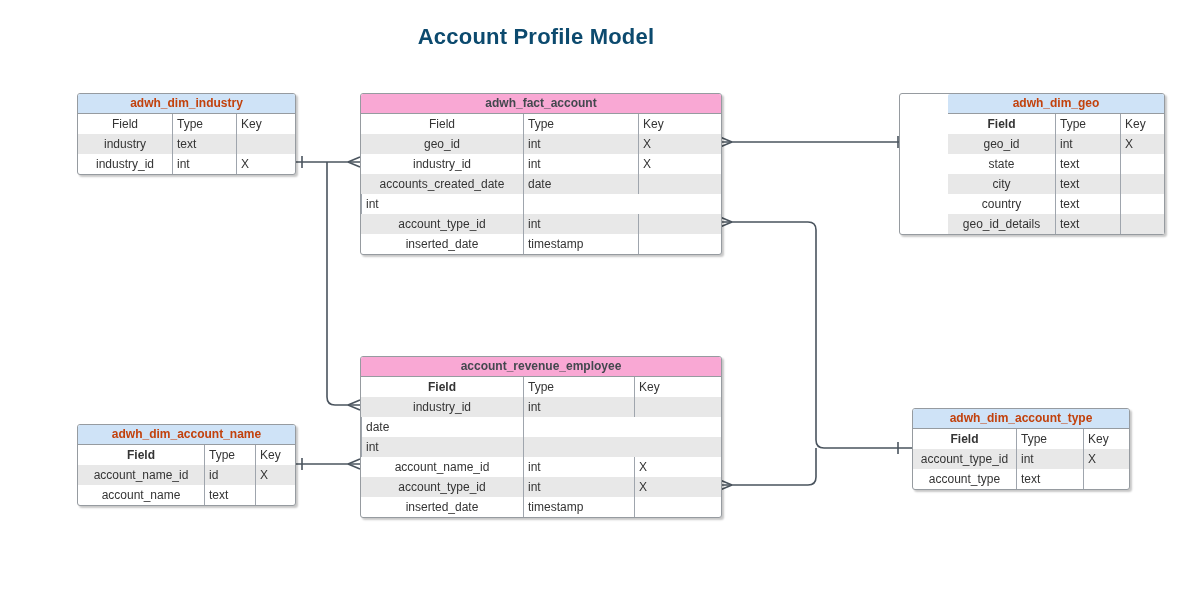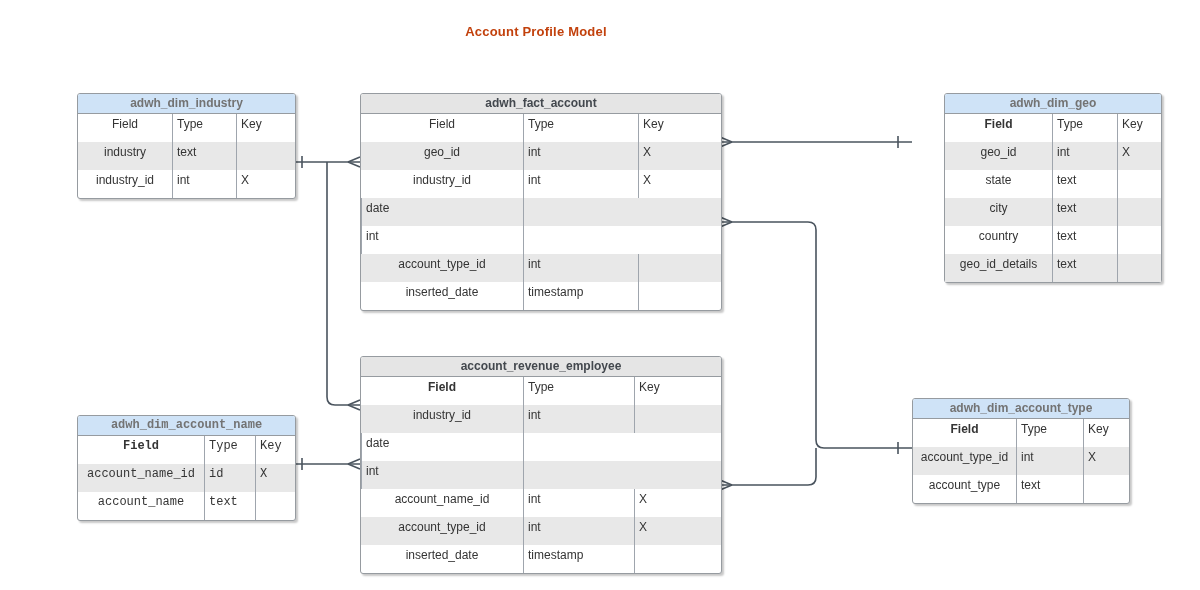--- a/index.html
+++ b/index.html
@@ -3,37 +3,37 @@
 <meta charset="utf-8">
 <style>
   html,body{margin:0;padding:0;}
   body{
     width:1200px;height:590px;position:relative;background:#ffffff;
     font-family:"Liberation Sans","DejaVu Sans",sans-serif;color:#343434;
     overflow:hidden;
   }
   .diagram-title{
     position:absolute;left:336px;top:24px;width:400px;text-align:center;
-    font-size:13px;font-weight:bold;color:#c2410c;letter-spacing:.2px;
+    font-size:22px;font-weight:bold;color:#0c4a6e;letter-spacing:.2px;
   }
   svg.edges{position:absolute;left:0;top:0;z-index:0;}
   .etable{
     position:absolute;z-index:1;background:#ffffff;
     border:1px solid #969ba0;border-radius:3px;
     box-shadow:2px 2px 2px rgba(0,0,0,0.22);
     font-size:12px;
   }
   .etitle{
     height:19px;line-height:19px;text-align:center;font-weight:bold;
     border-bottom:1px solid #969ba0;border-radius:2px 2px 0 0;
     white-space:nowrap;overflow:hidden;
   }
-  .etable.blue .etitle{background:#cfe3f7;color:#737373;}
-  .etable.orange .etitle{background:#e5e5e5;color:#43484e;}
-  .erow{display:grid;height:28px;line-height:20px;}
+  .etable.blue .etitle{background:#cfe3f7;color:#c2410c;}
+  .etable.orange .etitle{background:#f9a8d4;color:#43484e;}
+  .erow{display:grid;height:20px;line-height:20px;}
   .c{padding:0 4px;border-left:1px solid #9fa5ad;white-space:nowrap;overflow:hidden;text-align:left;}
   .c.f{border-left:none;text-align:center;}
   .ebody .erow:nth-child(odd){background:#e8e8e8;}
   .boldfield .erow.head .c.f{font-weight:bold;}
   .t-industry .erow{grid-template-columns:94px 64px 1fr;}
   .t-fact .erow{grid-template-columns:162px 115px 1fr;}
   .t-geo .erow{grid-template-columns:107px 65px 1fr;}
   .t-revenue .erow{grid-template-columns:162px 111px 1fr;}
   .t-name .erow{grid-template-columns:126px 51px 1fr;}
   .t-type .erow{grid-template-columns:103px 67px 1fr;}
@@ -113,41 +113,42 @@
       <div class="c f">geo_id</div>
       <div class="c">int</div>
       <div class="c">X</div>
     </div>
     <div class="erow">
       <div class="c f">industry_id</div>
       <div class="c">int</div>
       <div class="c">X</div>
     </div>
     <div class="erow">
+      <div class="c f">accounts_created_date</div>
       <div class="c">date</div>
       <div class="c"></div>
     </div>
     <div class="erow">
       <div class="c">int</div>
       <div class="c"></div>
     </div>
     <div class="erow">
       <div class="c f">account_type_id</div>
       <div class="c">int</div>
       <div class="c"></div>
     </div>
     <div class="erow">
       <div class="c f">inserted_date</div>
       <div class="c">timestamp</div>
       <div class="c"></div>
     </div>
   </div>
 </div>
 
-<div class="etable blue boldfield t-geo" style="left:944px;top:93px;width:216px;">
+<div class="etable blue boldfield t-geo" style="left:899px;top:93px;width:216px;padding-left:48px;">
   <div class="etitle">adwh_dim_geo</div>
   <div class="erow head">
     <div class="c f">Field</div>
     <div class="c">Type</div>
     <div class="c">Key</div>
   </div>
   <div class="ebody">
     <div class="erow">
       <div class="c f">geo_id</div>
       <div class="c">int</div>
@@ -208,42 +209,42 @@
       <div class="c">X</div>
     </div>
     <div class="erow">
       <div class="c f">inserted_date</div>
       <div class="c">timestamp</div>
       <div class="c"></div>
     </div>
   </div>
 </div>
 
-<div class="etable blue boldfield t-name" style="left:77px;top:415px;width:217px;font-family:Liberation Mono, monospace;">
+<div class="etable blue boldfield t-name" style="left:77px;top:424px;width:217px;">
   <div class="etitle">adwh_dim_account_name</div>
   <div class="erow head">
     <div class="c f">Field</div>
     <div class="c">Type</div>
     <div class="c">Key</div>
   </div>
   <div class="ebody">
     <div class="erow">
       <div class="c f">account_name_id</div>
       <div class="c">id</div>
       <div class="c">X</div>
     </div>
     <div class="erow">
       <div class="c f">account_name</div>
       <div class="c">text</div>
       <div class="c"></div>
     </div>
   </div>
 </div>
 
-<div class="etable blue boldfield t-type" style="left:912px;top:398px;width:216px;">
+<div class="etable blue boldfield t-type" style="left:912px;top:408px;width:216px;">
   <div class="etitle">adwh_dim_account_type</div>
   <div class="erow head">
     <div class="c f">Field</div>
     <div class="c">Type</div>
     <div class="c">Key</div>
   </div>
   <div class="ebody">
     <div class="erow">
       <div class="c f">account_type_id</div>
       <div class="c">int</div>

